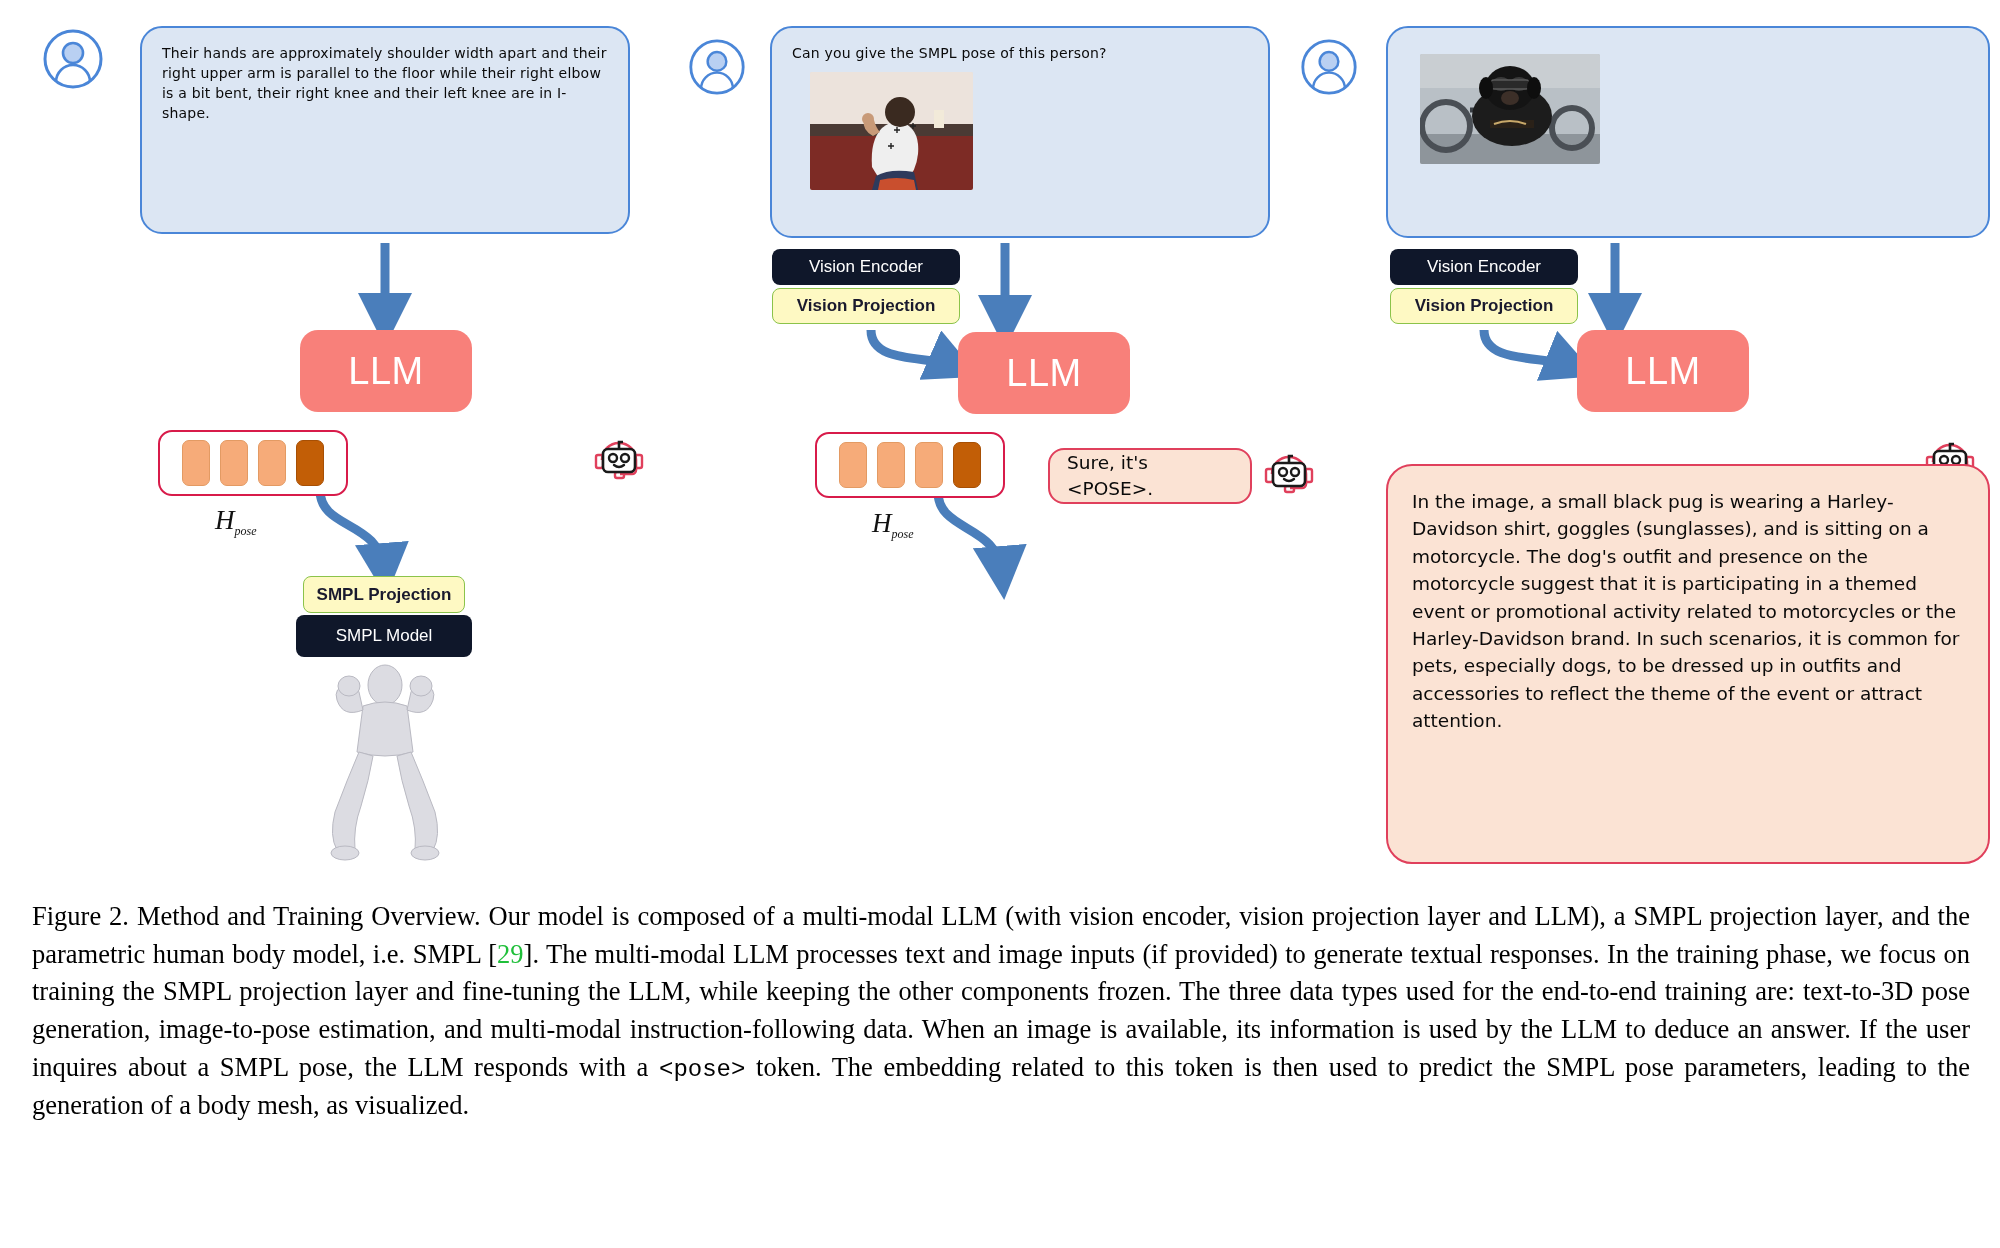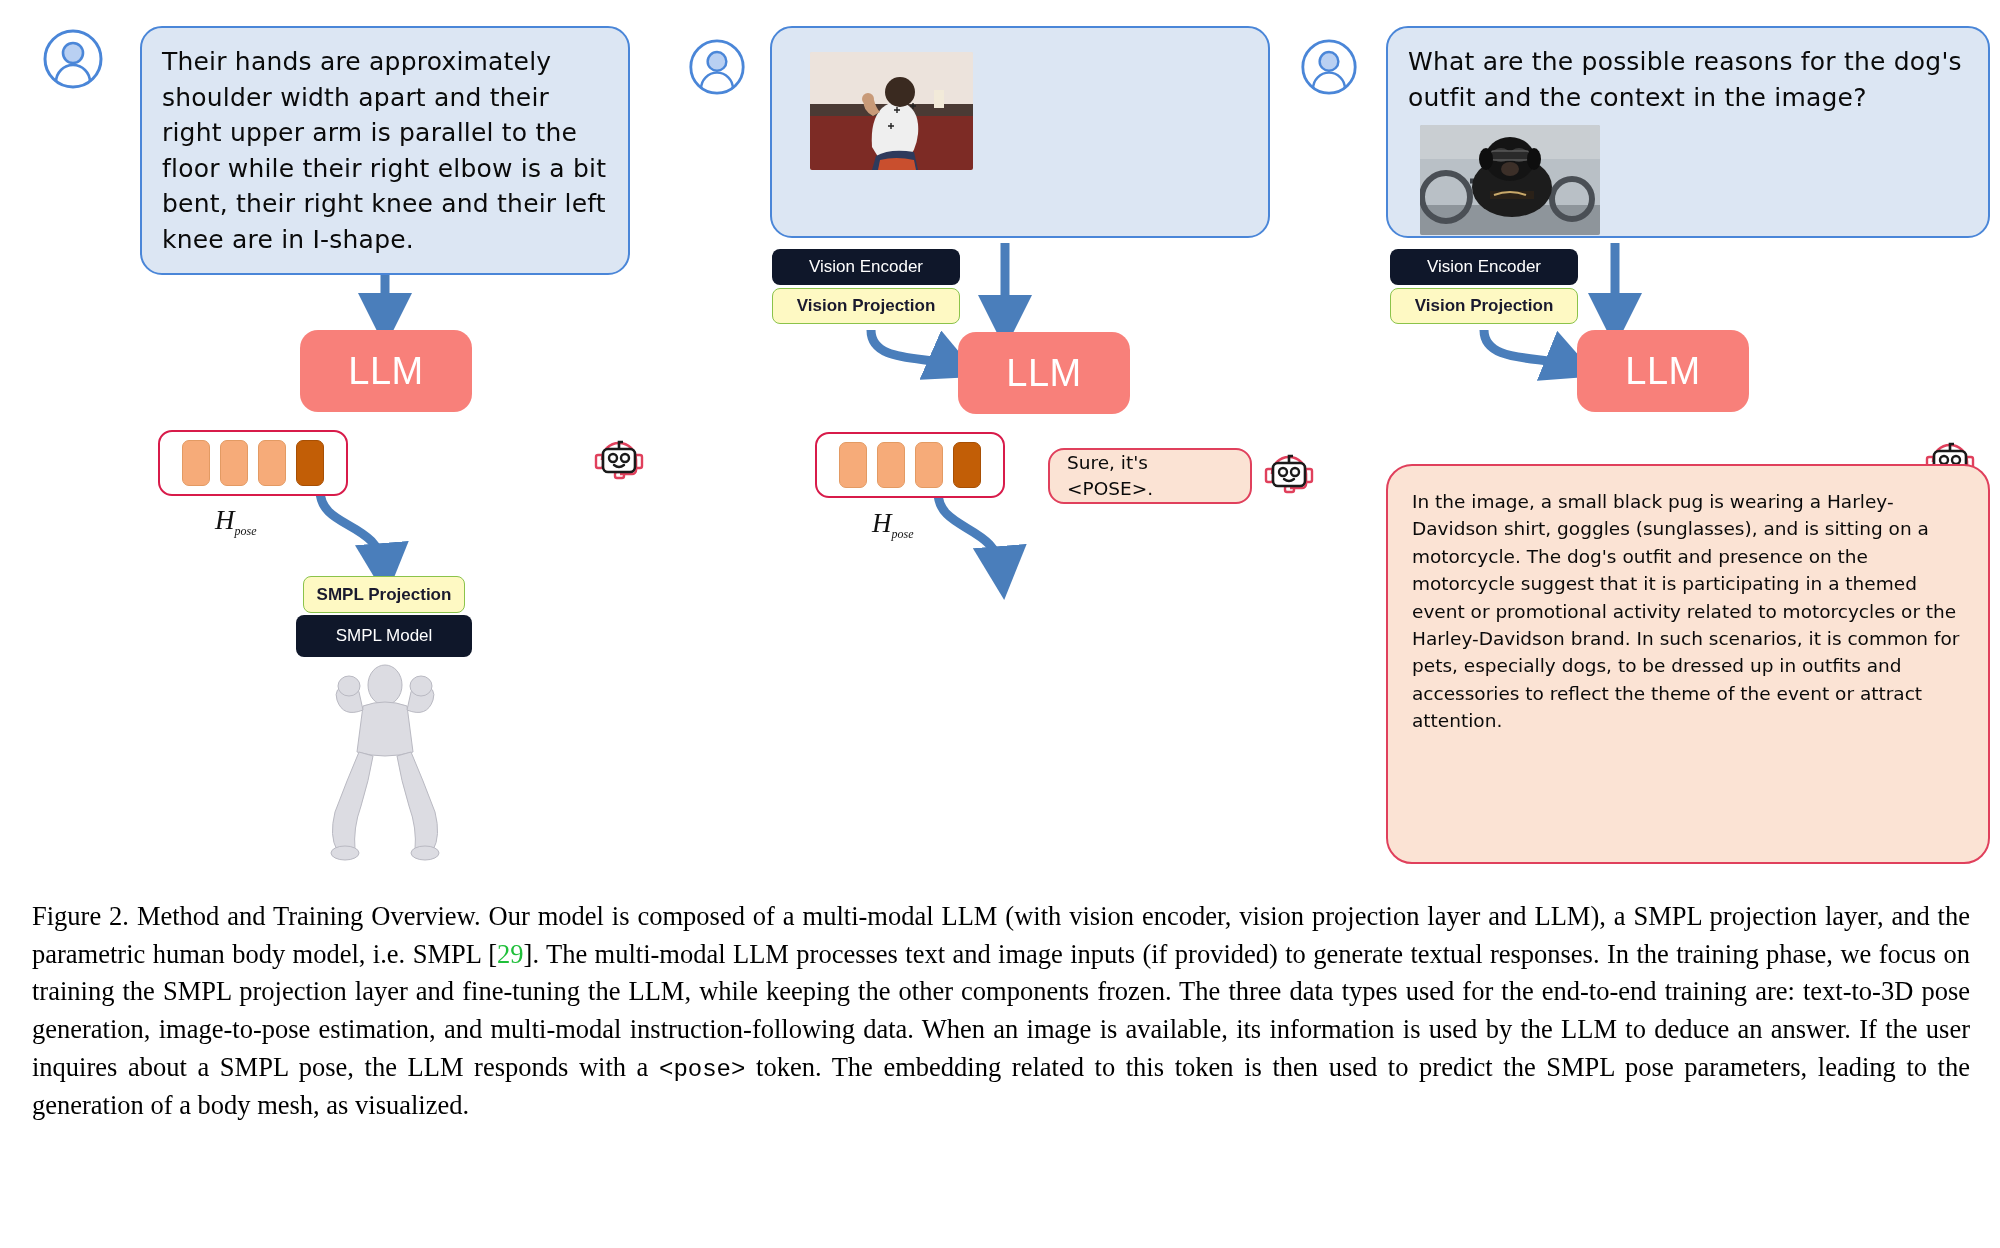--- a/index.html
+++ b/index.html
@@ -23,21 +23,21 @@
 
   
   .qbubble {
     position: absolute;
     background: #dce6f3;
     border: 2.5px solid #4a86d8;
     border-radius: 22px;
     padding: 16px 20px;
     color: #0a0a0a;
     font-family: "DejaVu Sans", sans-serif;
-    font-size: 25px;
+    font-size: 14px;
     line-height: 1.42;
     letter-spacing: 0.2px;
   }
   .abubble {
     position: absolute;
     background: #fbe3d4;
     border: 2px solid #e0405c;
     border-radius: 16px;
     padding: 13px 17px;
     color: #0a0a0a;
@@ -220,20 +220,21 @@
 
       <div class="avatar" style="left:28px;top:38px;">
         <svg width="58" height="58" viewBox="0 0 62 62">
           <circle cx="31" cy="31" r="28" fill="none" stroke="#4a86d8" stroke-width="3"></circle>
           <circle cx="31" cy="25" r="10" fill="#b9d0f2" stroke="#4a86d8" stroke-width="2.6"></circle>
           <path d="M14 54 A17 17 0 0 1 48 54" fill="none" stroke="#4a86d8" stroke-width="2.6"></path>
         </svg>
       </div>
 
       <div class="qbubble" style="left:110px;top:26px;width:500px;height:212px;padding-bottom:8px;">
+        <div>Can you give the SMPL pose of this person?</div>
         <div class="photo" style="position:relative;left:18px;top:8px;width:163px;height:118px;">
           <svg width="163" height="118" viewBox="0 0 163 118">
             <rect width="163" height="118" fill="#e8ddd6"></rect>
             <rect y="0" width="163" height="52" fill="#ece3dc"></rect>
             <rect y="52" width="163" height="12" fill="#4a3a34"></rect>
             <rect y="64" width="163" height="54" fill="#7d2b25"></rect>
             <rect x="124" y="38" width="10" height="18" fill="#f2ead9"></rect>
             <path d="M62 95 Q60 68 72 56 Q84 46 96 52 Q110 60 108 82 Q106 100 96 108 L70 108 Z" fill="#efefef"></path>
             <ellipse cx="90" cy="40" rx="15" ry="15" fill="#3a2a20"></ellipse>
             <path d="M63 64 Q52 58 54 48 Q58 42 64 48 Q66 56 70 60 Z" fill="#c89a78"></path>
@@ -305,21 +306,20 @@
 
       <div class="avatar" style="left:-20px;top:38px;">
         <svg width="58" height="58" viewBox="0 0 62 62">
           <circle cx="31" cy="31" r="28" fill="none" stroke="#4a86d8" stroke-width="3"></circle>
           <circle cx="31" cy="25" r="10" fill="#b9d0f2" stroke="#4a86d8" stroke-width="2.6"></circle>
           <path d="M14 54 A17 17 0 0 1 48 54" fill="none" stroke="#4a86d8" stroke-width="2.6"></path>
         </svg>
       </div>
 
       <div class="qbubble" style="left:66px;top:26px;width:604px;height:212px;padding-bottom:8px;">
-        <div>What are the possible reasons for the dog's outfit and the context in the image?</div>
         <div class="photo" style="position:relative;left:12px;top:10px;width:180px;height:110px;">
           <svg width="180" height="110" viewBox="0 0 180 110">
             <rect width="180" height="110" fill="#b9c0c6"></rect>
             <rect y="0" width="180" height="34" fill="#c9ced2"></rect>
             <rect y="80" width="180" height="30" fill="#8e959b"></rect>
             <circle cx="26" cy="72" r="24" fill="none" stroke="#4a4f55" stroke-width="6"></circle>
             <circle cx="152" cy="74" r="20" fill="none" stroke="#4a4f55" stroke-width="6"></circle>
             <path d="M50 56 L130 56" stroke="#3a3f45" stroke-width="5"></path>
             <ellipse cx="92" cy="62" rx="40" ry="30" fill="#1c1c1c"></ellipse>
             <ellipse cx="90" cy="34" rx="25" ry="22" fill="#141414"></ellipse>

